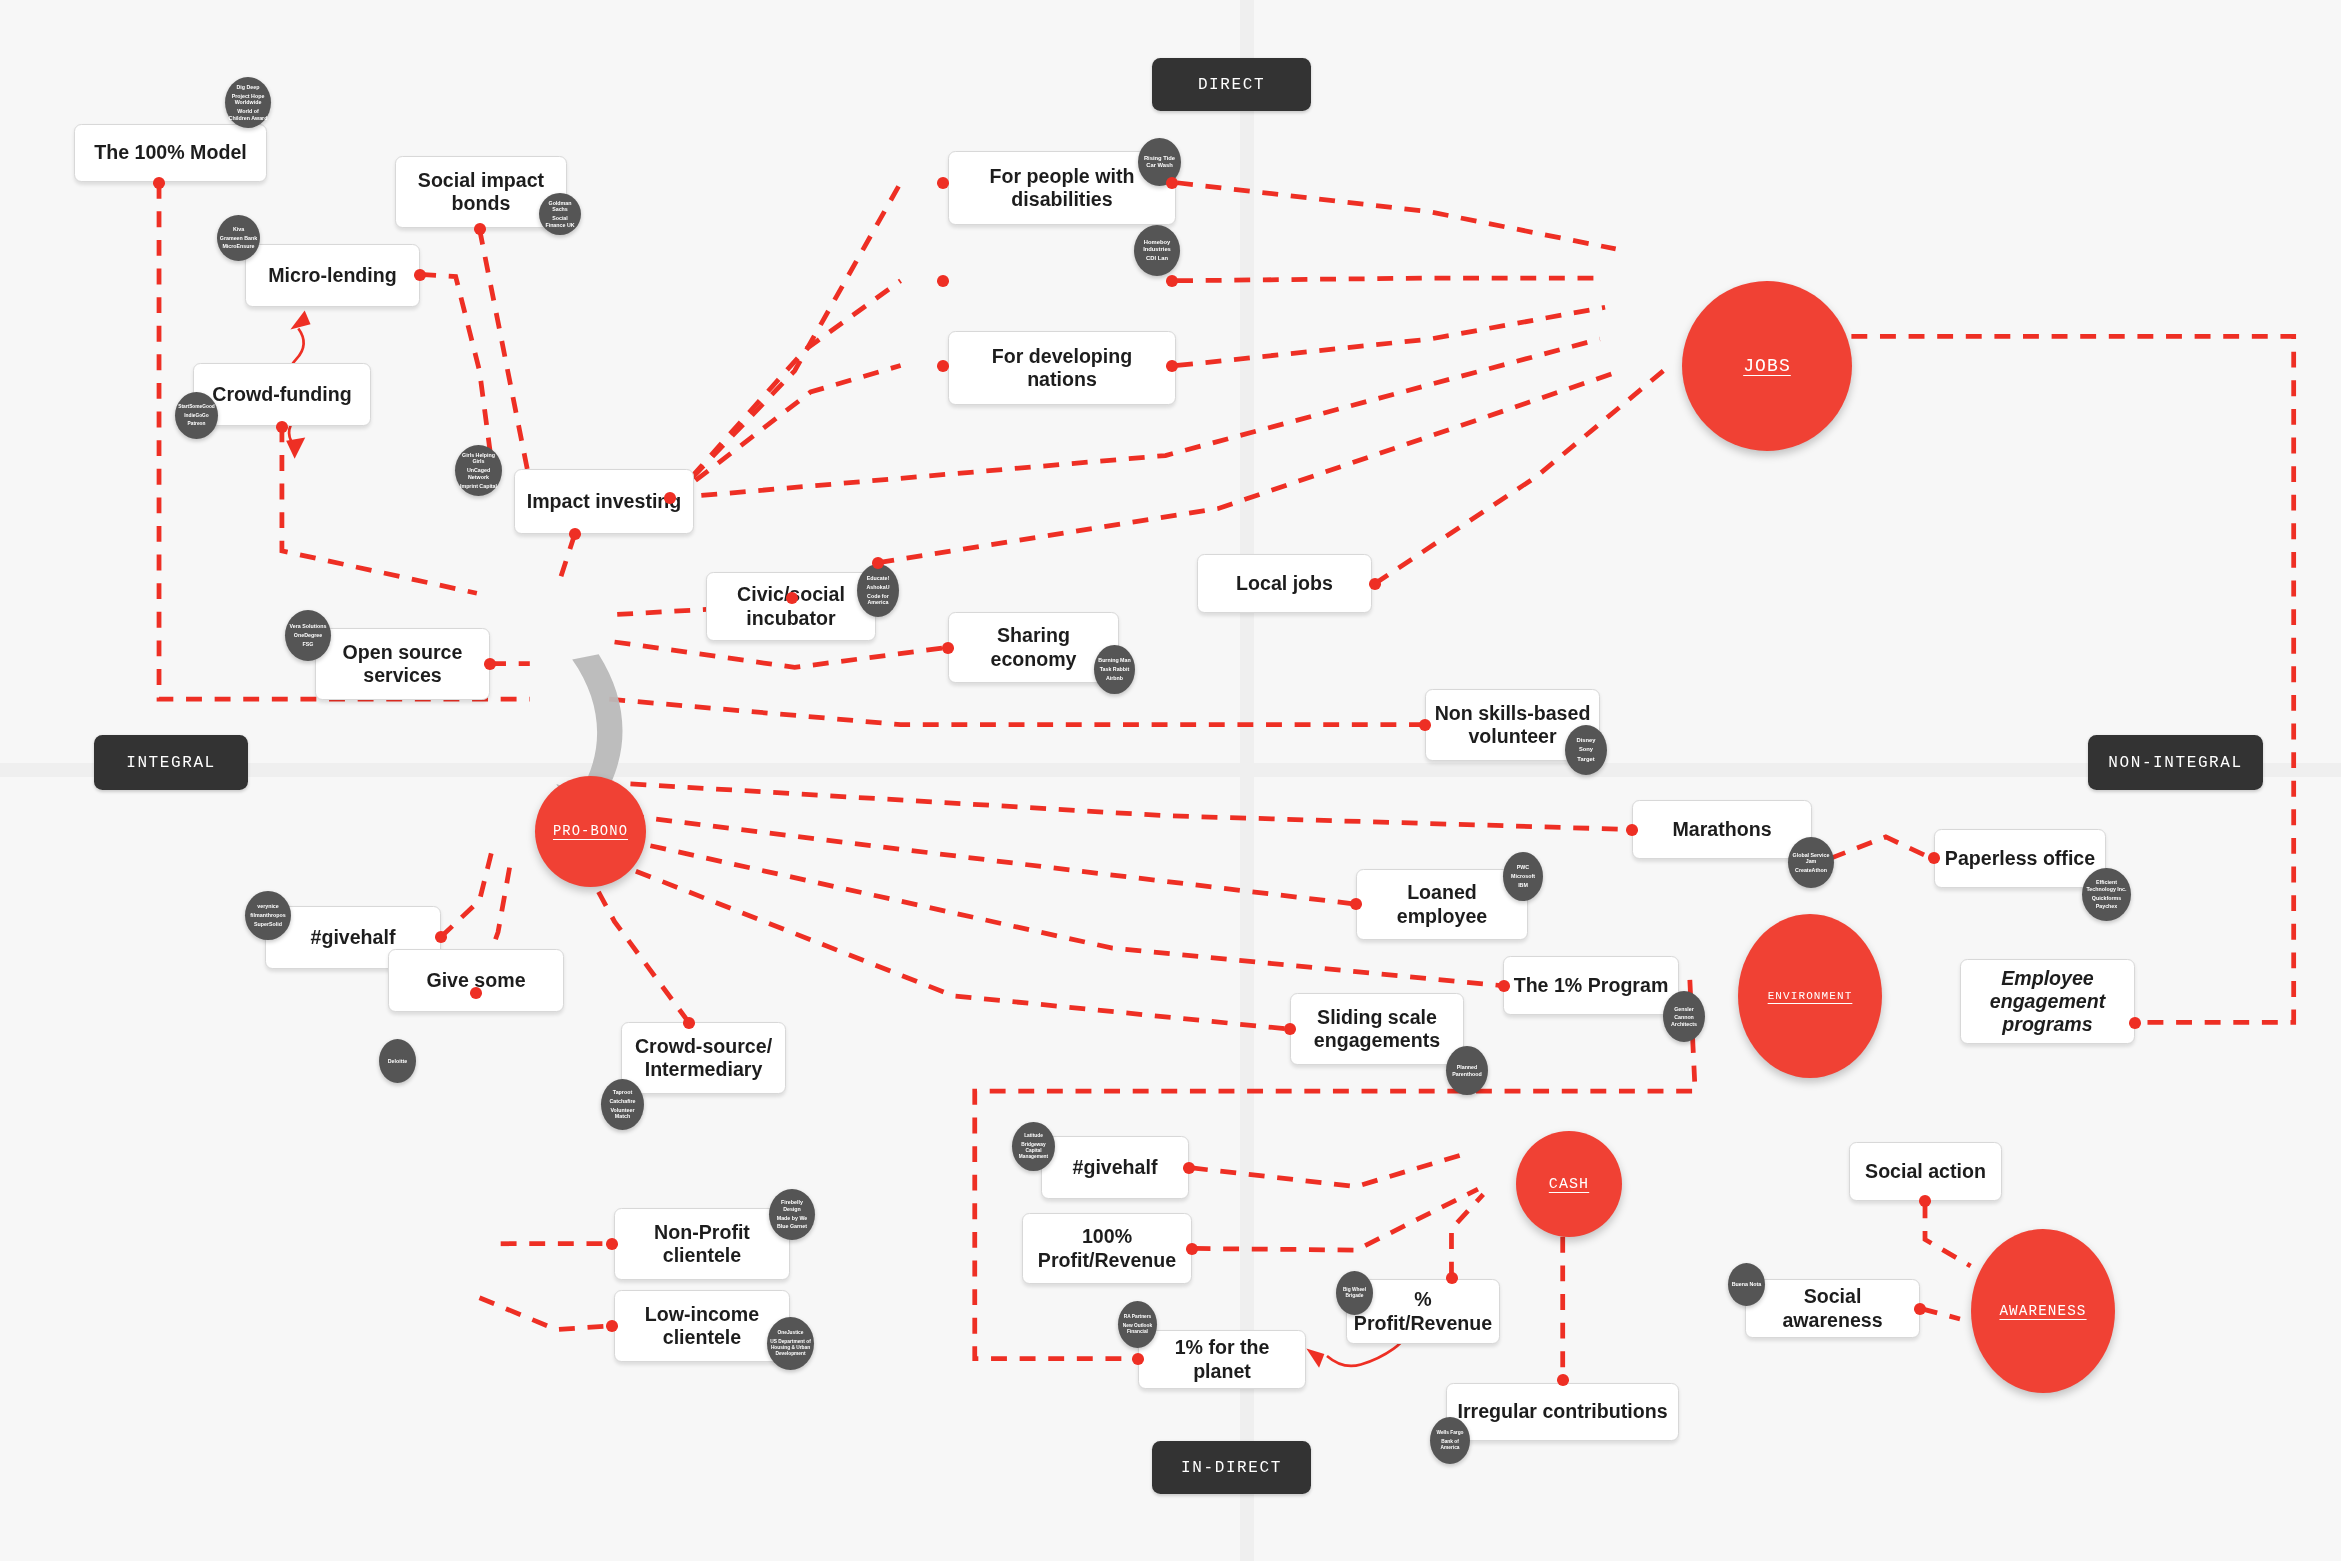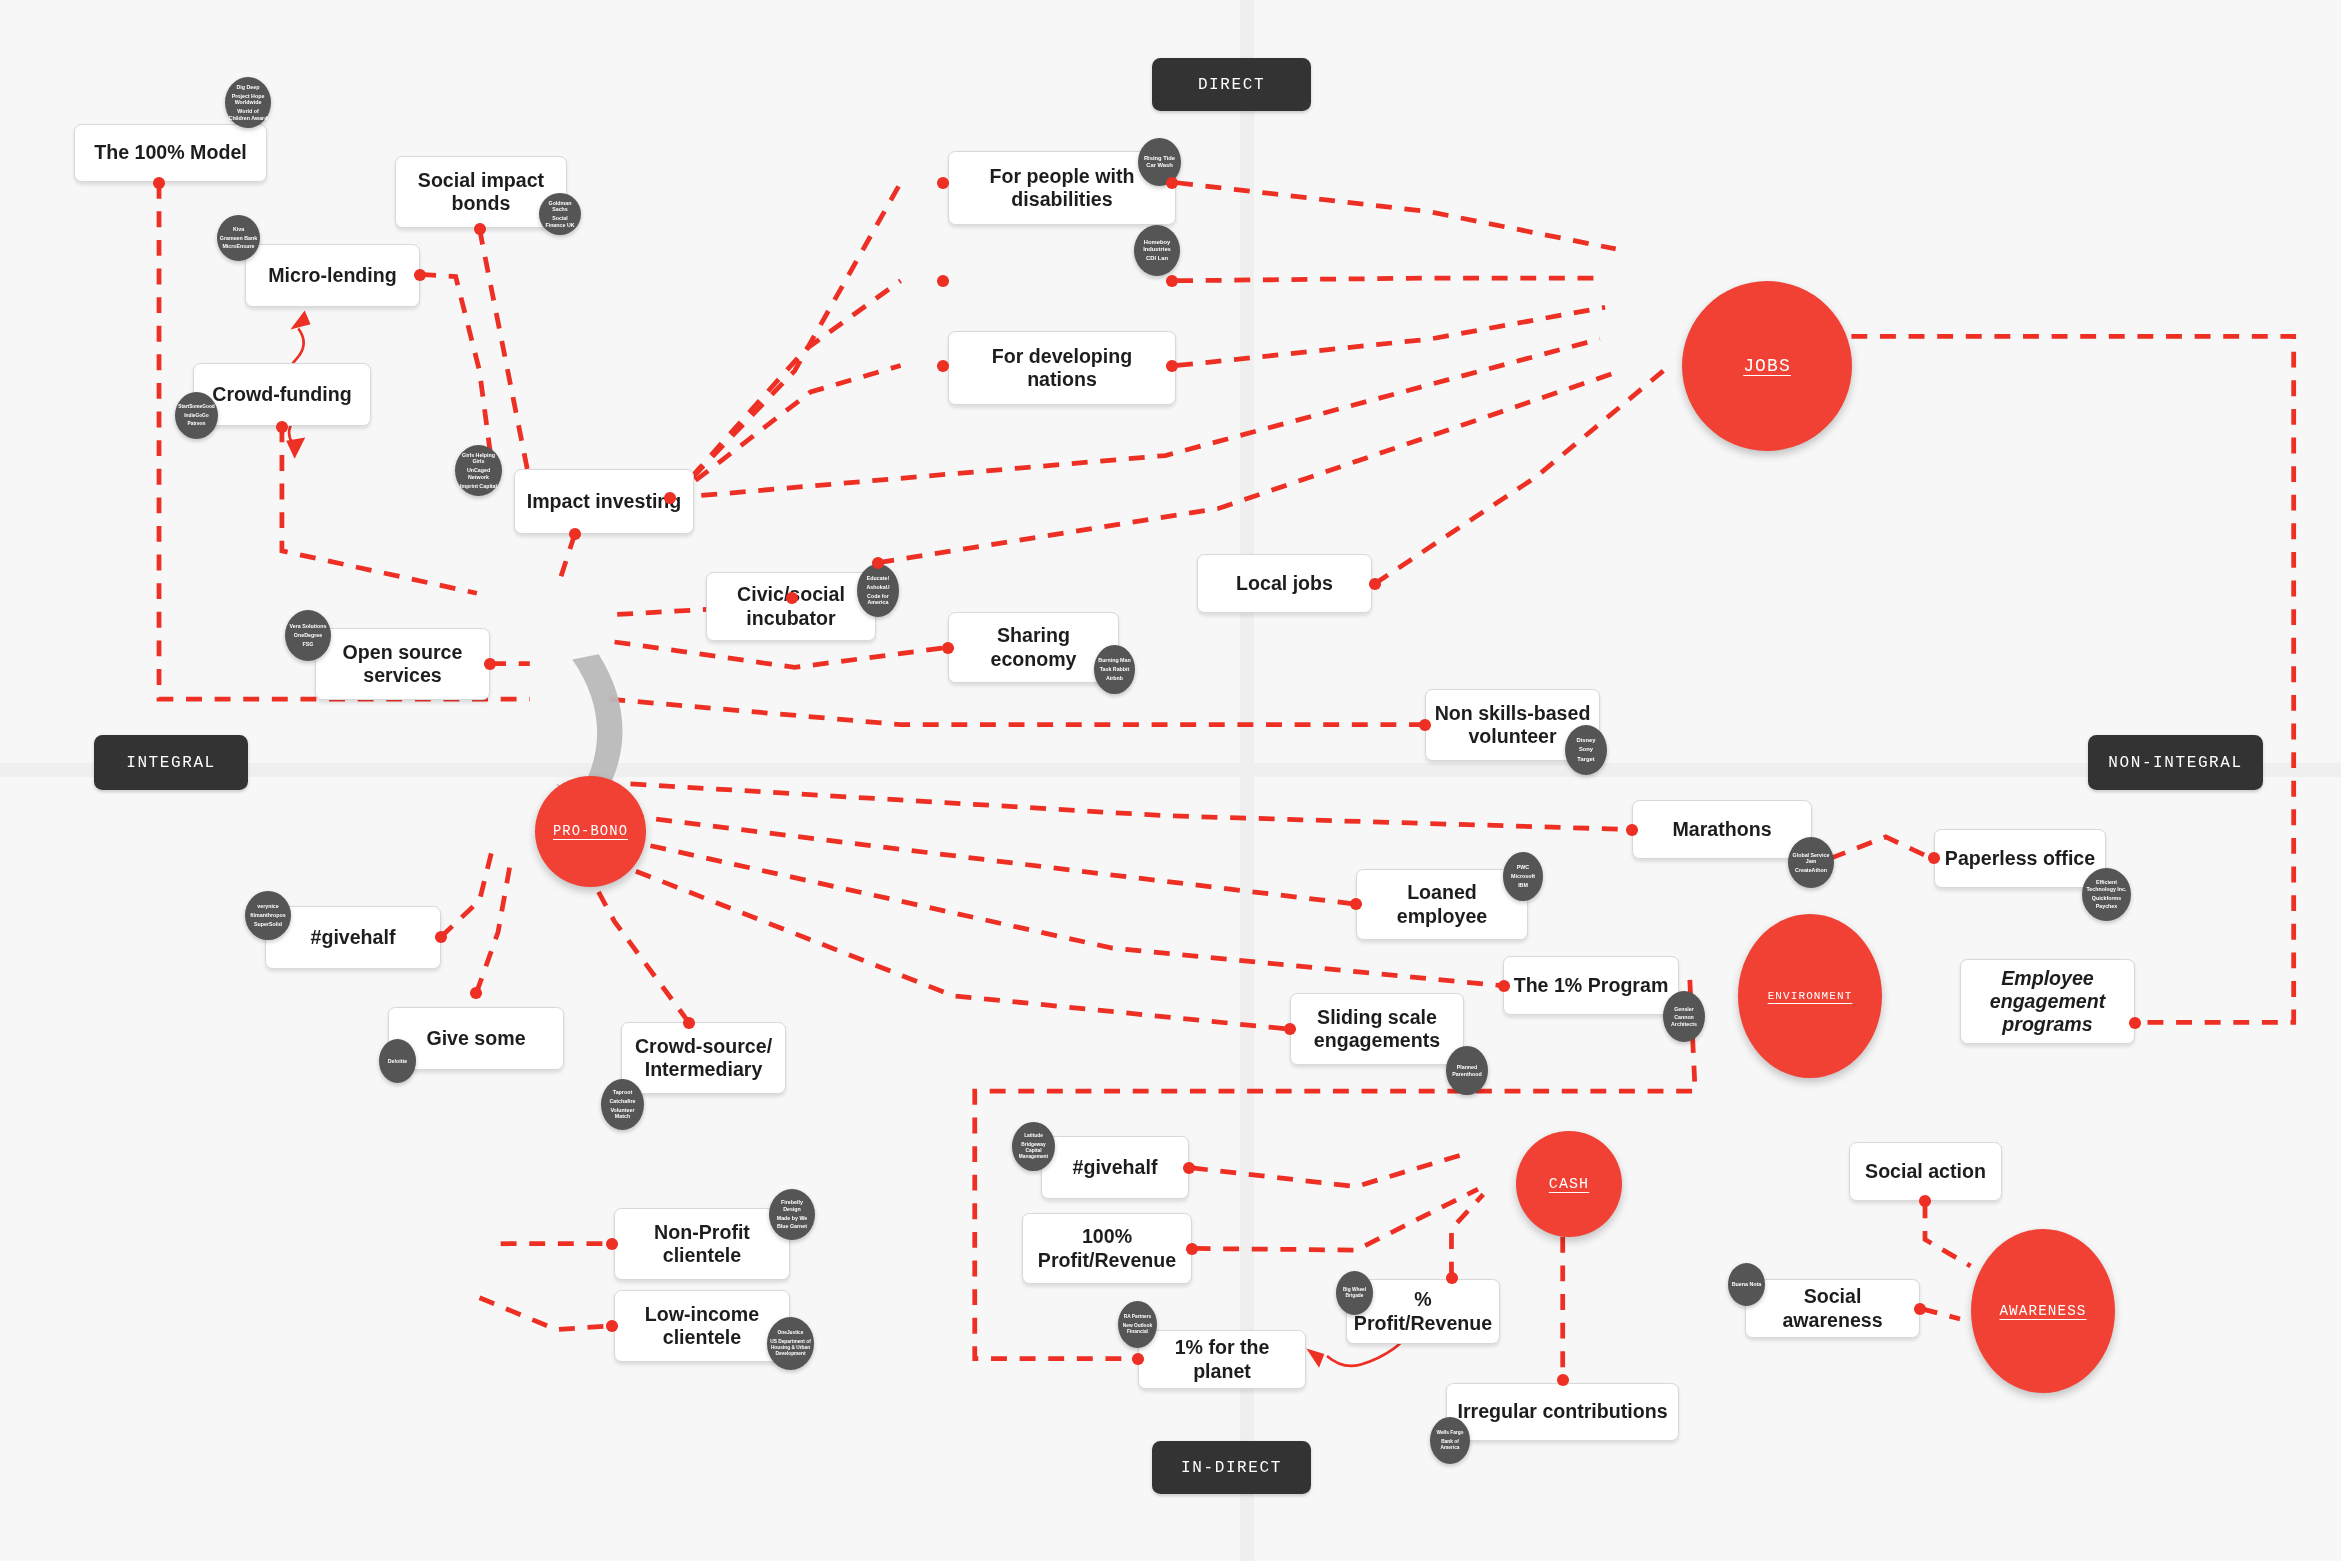--- a/index.html
+++ b/index.html
@@ -195,21 +195,21 @@
   <div class="node" style="left:1425px;top:689px;width:175px;height:72px;">Non skills-based volunteer</div>
 
   <div class="node" style="left:1632px;top:800px;width:180px;height:59px;">Marathons</div>
   <div class="node" style="left:1934px;top:829px;width:172px;height:59px;">Paperless office</div>
   <div class="node" style="left:1356px;top:869px;width:172px;height:71px;">Loaned employee</div>
   <div class="node" style="left:1503px;top:956px;width:176px;height:59px;">The 1% Program</div>
   <div class="node" style="left:1960px;top:959px;width:175px;height:85px;font-style:italic;">Employee engagement programs</div>
   <div class="node" style="left:1290px;top:993px;width:174px;height:72px;">Sliding scale engagements</div>
 
   <div class="node" style="left:265px;top:906px;width:176px;height:63px;">#givehalf</div>
-  <div class="node" style="left:388px;top:1007px;width:176px;height:63px;text-align:right;">Give some</div>
+  <div class="node" style="left:388px;top:949px;width:176px;height:63px;text-align:right;">Give some</div>
   <div class="node" style="left:621px;top:1022px;width:165px;height:72px;">Crowd-source/ Intermediary</div>
 
   <div class="node" style="left:614px;top:1208px;width:176px;height:72px;">Non-Profit clientele</div>
   <div class="node" style="left:614px;top:1290px;width:176px;height:72px;">Low-income clientele</div>
 
   <div class="node" style="left:1041px;top:1136px;width:148px;height:63px;">#givehalf</div>
   <div class="node" style="left:1022px;top:1213px;width:170px;height:71px;">100% Profit/Revenue</div>
   <div class="node" style="left:1346px;top:1279px;width:154px;height:65px;">% Profit/Revenue</div>
   <div class="node" style="left:1138px;top:1330px;width:168px;height:59px;">1% for the planet</div>
   <div class="node" style="left:1446px;top:1383px;width:233px;height:58px;">Irregular contributions</div>

